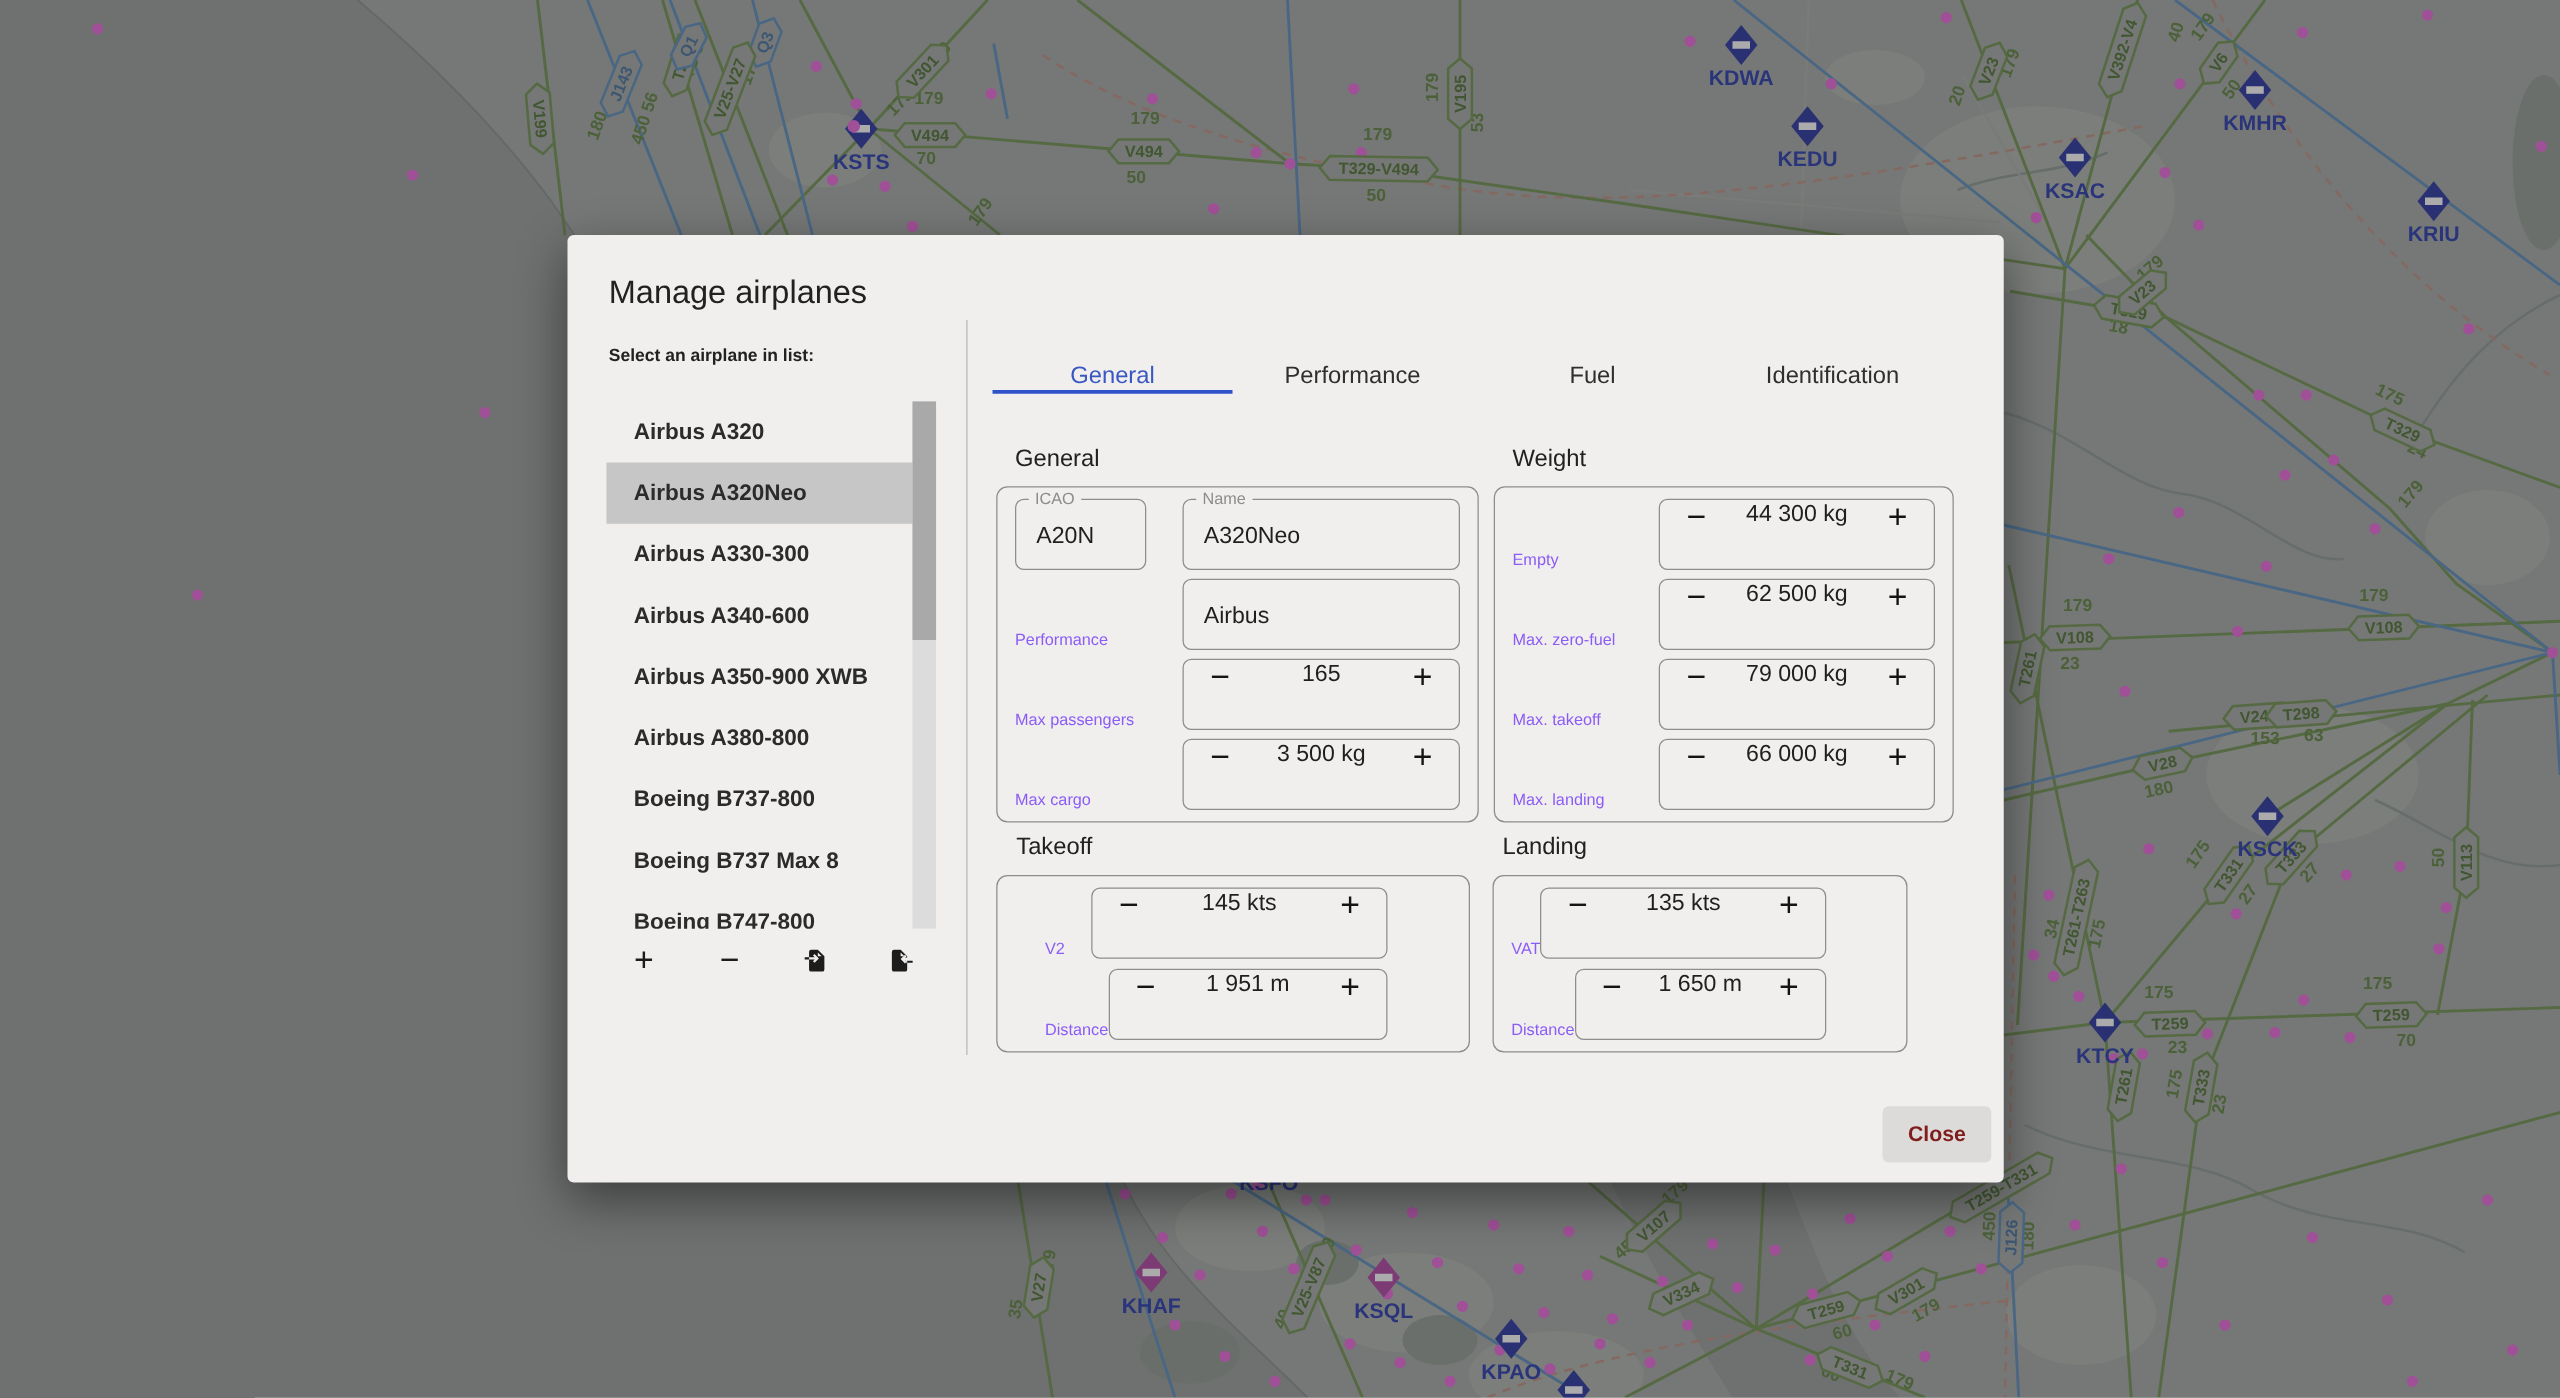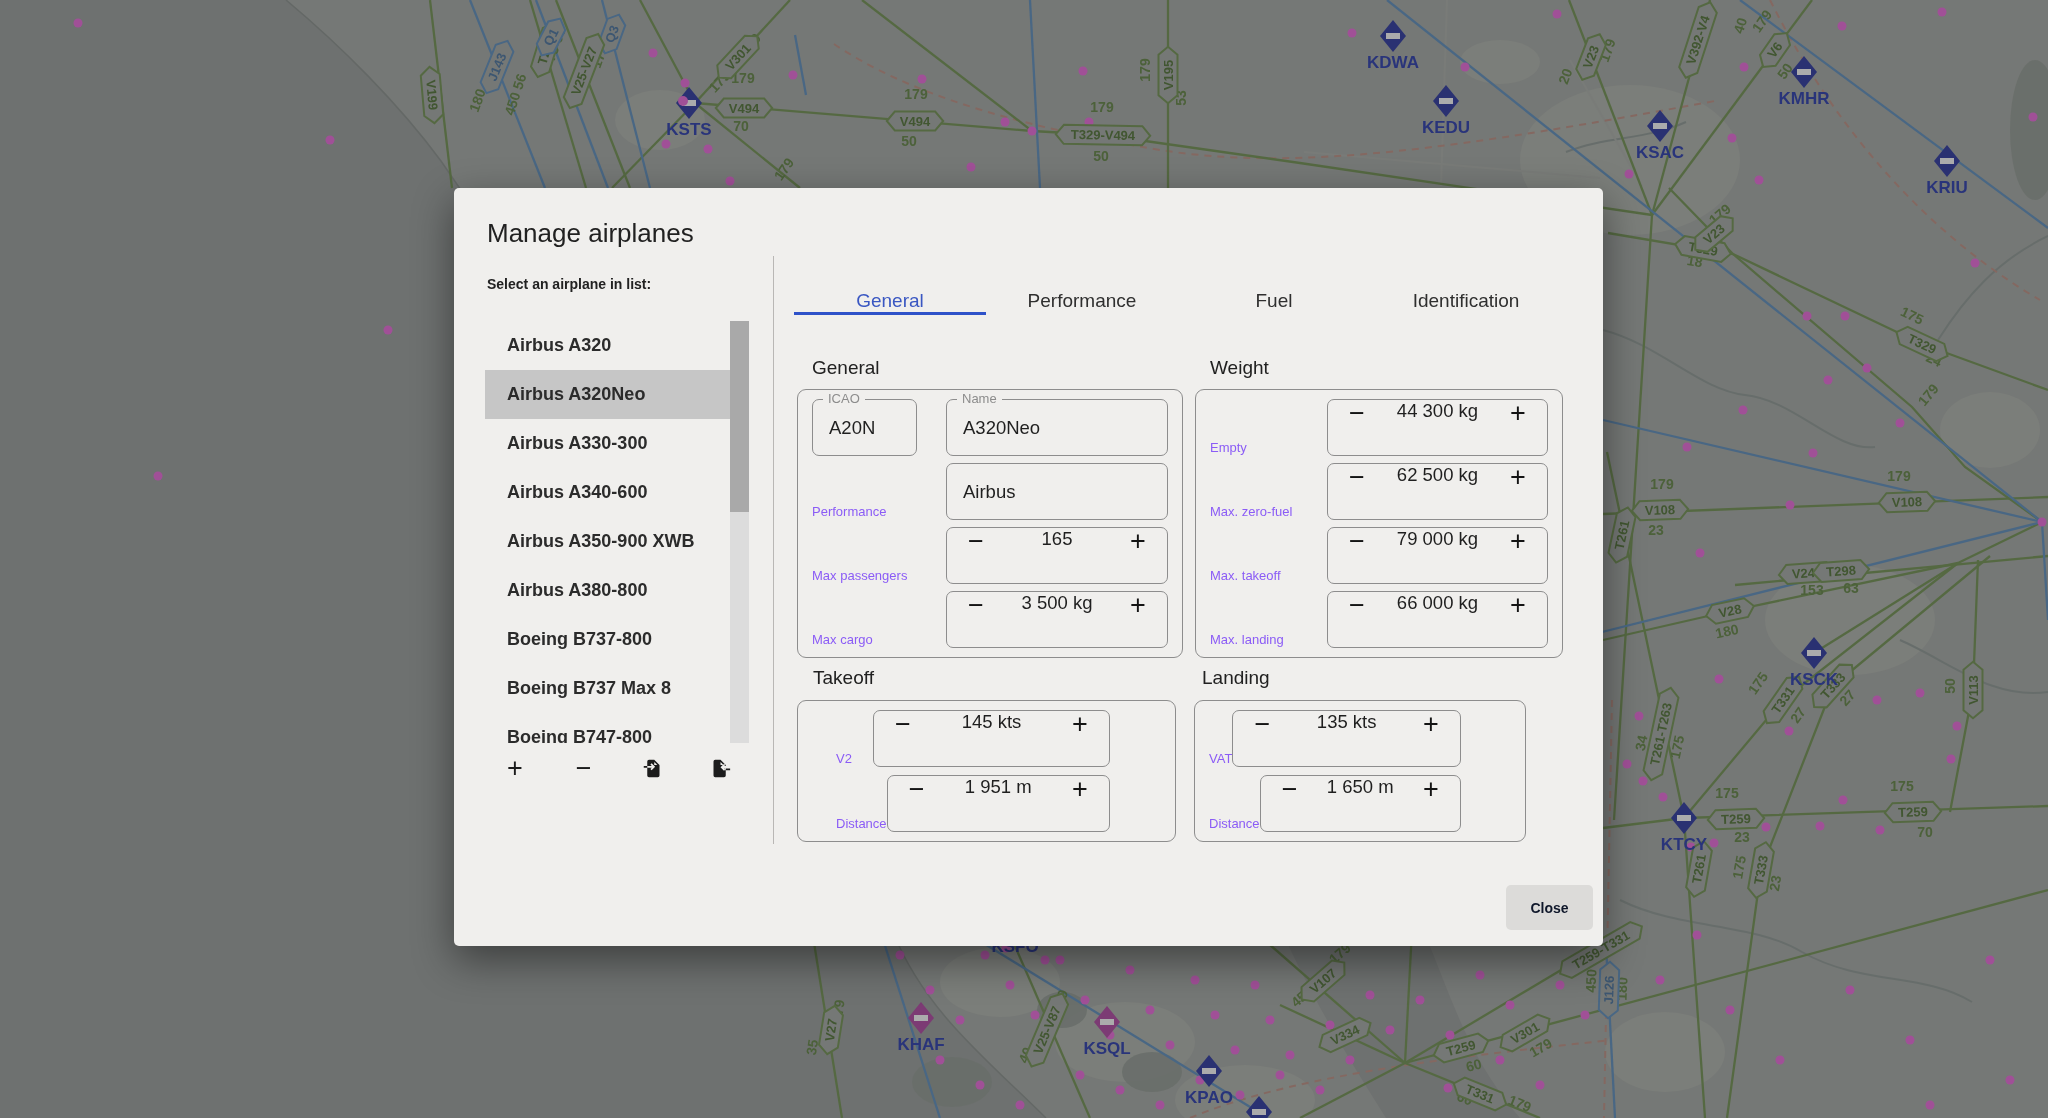--- a/index.html
+++ b/index.html
@@ -48,21 +48,21 @@
     background:#f0efed; padding:0 5px; }
   .outlined input { border:none; outline:none; background:transparent; width:100%;
     font-family:"Liberation Sans",sans-serif; font-size:18.5px; color:#1f1f1f; padding:0 16px; }
   .stepper { justify-content:space-between; padding:0 13px; }
   .stp-btn { font-size:27px; font-weight:400; color:#141414; width:32px; text-align:center;
     cursor:pointer; line-height:1; padding-bottom:4px; }
   .stp-val { flex:1; text-align:center; font-size:18.5px; color:#1f1f1f; }
 
   #close-btn { position:absolute; left:1052px; top:697px; width:87px; height:45px;
     background:#dcdbd9; border:none; border-radius:5px; font-family:"Liberation Sans",sans-serif;
-    font-size:14px; font-weight:700; color:#0f172a; cursor:pointer; }
+    font-size:17px; font-weight:700; color:#7f1d1d; cursor:pointer; }
 </style>
 </head>
 <body>
 
 <div id="stage">
   <svg id="map-svg" width="2048" height="1118">
       <rect x="0" y="0" width="2048" height="1118" fill="#a3a7a4"></rect>
       <path d="M286,0 L2048,0 L2048,1118 L1046,1118 C990,1062 925,1012 893,932 C860,850 800,770 763,702 C700,565 560,332 441,161 C399,104 341,46 286,0 Z" fill="#aeb2ad"></path>
       <path d="M1282,932 C1310,992 1338,1042 1386,1118 L1520,1118 C1468,1058 1452,998 1424,932 Z" fill="#a3a7a4"></path>
       <path d="M286,0 C341,46 399,104 441,161 C560,332 700,565 763,702 M893,932 C925,1012 990,1062 1046,1118" fill="none" stroke="#939a95" stroke-width="1.5"></path>

